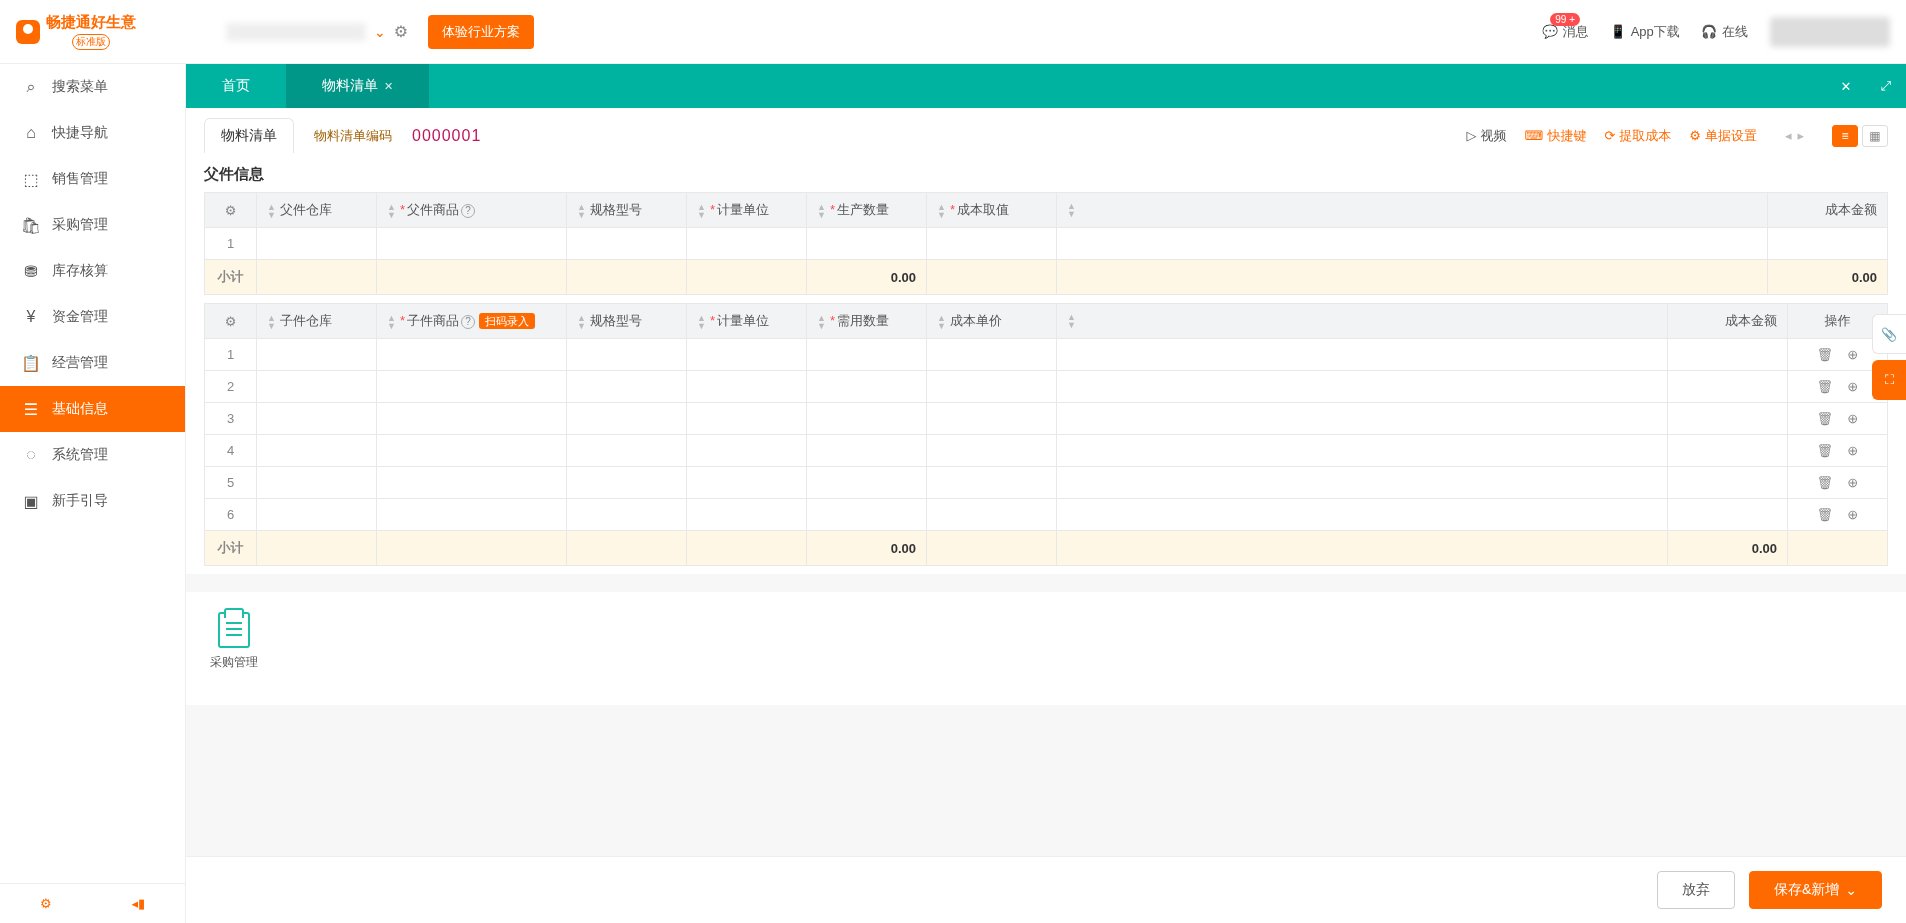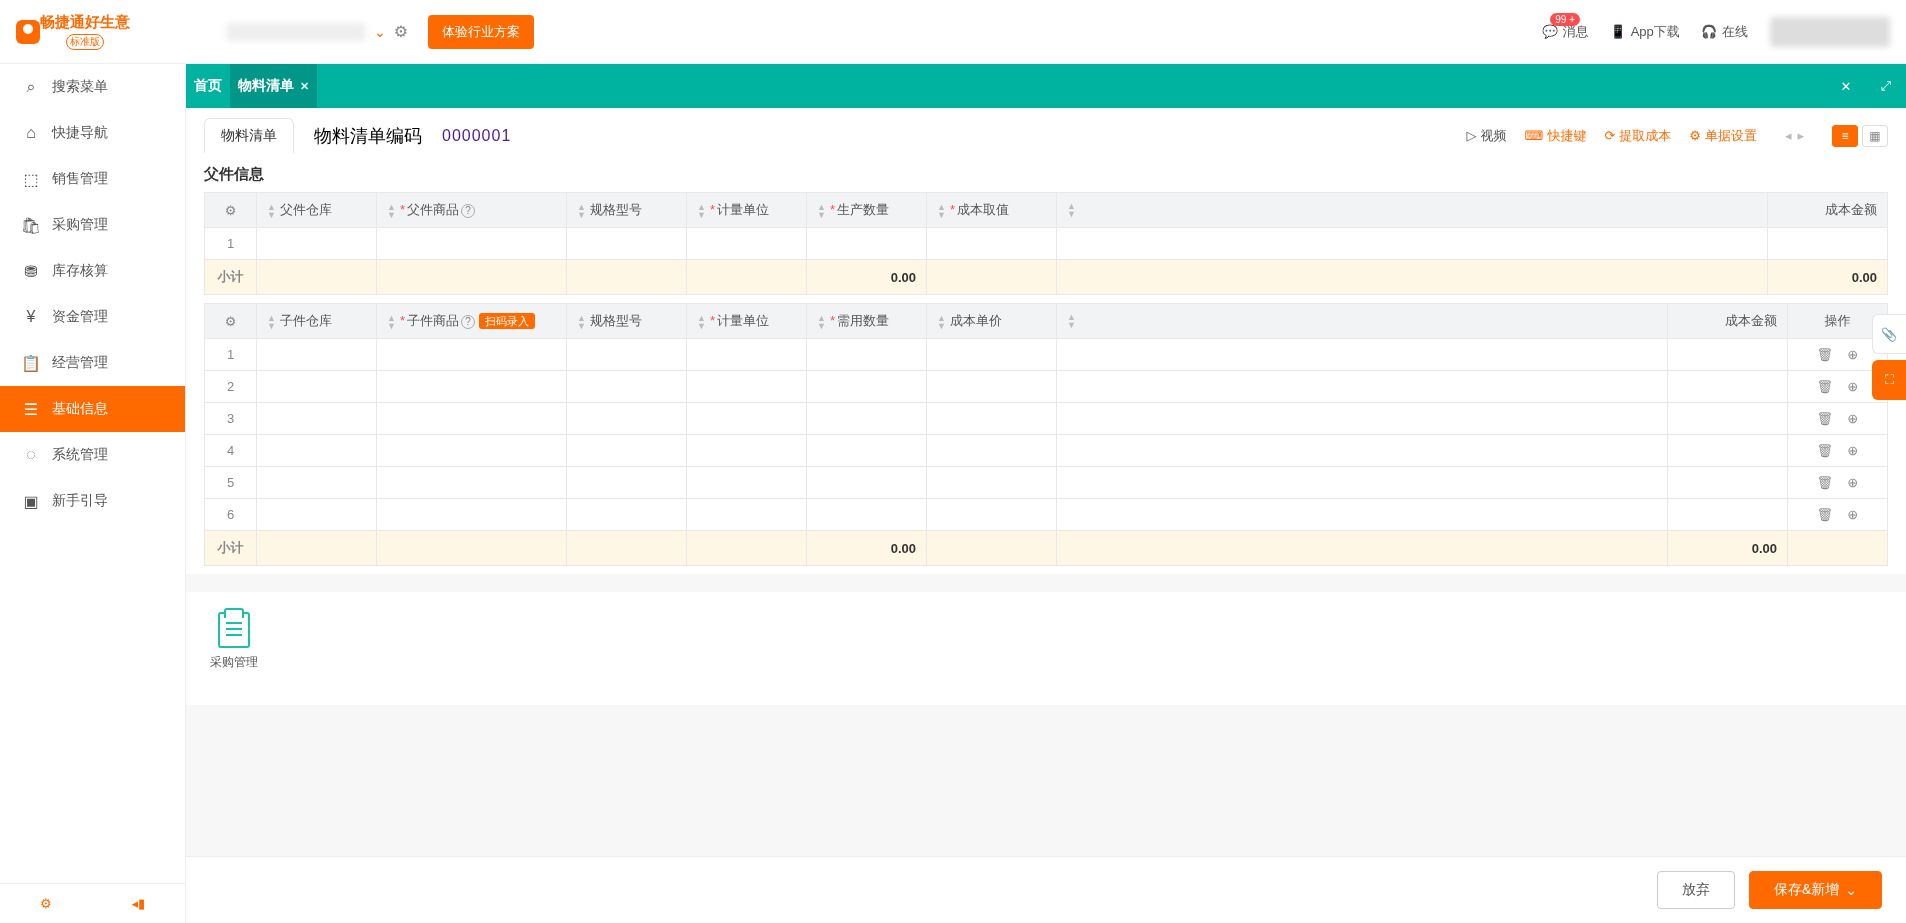--- a/index.html
+++ b/index.html
@@ -1,21 +1,21 @@
 <!DOCTYPE html>
 <html><head>
 <meta charset="utf-8">
 <style>
 * { box-sizing: border-box; margin: 0; padding: 0; }
 body { font-family: "Microsoft YaHei", Arial, sans-serif; font-size: 13px; color: #333; background: #f5f5f5; overflow: hidden; }
 .app { display: flex; flex-direction: column; height: 923px; width: 1906px; }
 
 
 .top-header { height: 64px; background: #fff; display: flex; align-items: center; padding: 0 16px; border-bottom: 1px solid #eee; }
-.logo-area { display: flex; align-items: center; width: 170px; }
+.logo-area { display: flex; align-items: center; gap: 6px; width: 170px; }
 .logo-icon { width: 24px; height: 24px; background: #ff6a00; border-radius: 6px; position: relative; }
 .logo-icon::before { content: ""; position: absolute; width: 10px; height: 10px; background: #fff; border-radius: 50%; top: 4px; left: 7px; }
 .logo-text { color: #ff6a00; font-weight: 600; font-size: 15px; }
 .logo-sub { font-size: 10px; color: #ff6a00; border: 1px solid #ff6a00; padding: 0 3px; border-radius: 8px; margin-top: 2px; }
 .logo-stack { display: flex; flex-direction: column; align-items: center; }
 .org-select { margin-left: 40px; display: flex; align-items: center; gap: 8px; color: #333; font-size: 14px; }
 .org-name { filter: blur(3px); background: #eee; width: 140px; height: 18px; border-radius: 3px; }
 .chev { color: #ff6a00; font-size: 14px; }
 .gear-top { color: #888; font-size: 16px; margin-left: 8px; }
 .btn-orange { background: #ff6a00; color: #fff; border: none; padding: 8px 14px; border-radius: 4px; margin-left: 20px; font-size: 13px; cursor: pointer; }
@@ -32,36 +32,36 @@
 .sidebar { width: 186px; background: #fff; display: flex; flex-direction: column; border-right: 1px solid #eee; }
 .side-item { display: flex; align-items: center; gap: 12px; padding: 14px 22px; color: #555; cursor: pointer; font-size: 14px; }
 .side-item.active { background: #ff6a00; color: #fff; }
 .side-icon { width: 18px; height: 18px; display: inline-flex; align-items: center; justify-content: center; font-size: 16px; }
 .side-spacer { flex: 1; }
 .side-footer { display: flex; align-items: center; justify-content: space-around; padding: 12px 0; border-top: 1px solid #eee; color: #ff6a00; }
 
 
 .main { flex: 1; display: flex; flex-direction: column; min-width: 0; background: #f7f7f7; position: relative; }
 .tabbar { height: 44px; background: #00b3a1; display: flex; align-items: stretch; color: #fff; }
-.tab { padding: 0 8px; display: flex; align-items: center; gap: 6px; cursor: pointer; font-size: 14px; font-weight: bold; }
+.tab { padding: 0 36px; display: flex; align-items: center; gap: 6px; cursor: pointer; font-size: 14px; }
 .tab.active { background: #009688; }
 .tab-close { font-size: 11px; opacity: .85; }
 .tabbar-spacer { flex: 1; }
 .tabbar-close { width: 40px; display: flex; align-items: center; justify-content: center; cursor: pointer; }
 .tabbar-expand { width: 40px; display: flex; align-items: center; justify-content: center; background: #00b3a1; cursor: pointer; }
 
 .content { flex: 1; overflow: auto; padding: 0 0 0 0; display: flex; flex-direction: column; }
 
 .card { background: #fff; margin: 0; }
 
 
 .page-head { display: flex; align-items: center; padding: 10px 18px 0 18px; background: #fff; gap: 20px; }
 .ph-tab { border: 1px solid #e5e5e5; border-bottom: none; padding: 8px 16px; border-radius: 6px 6px 0 0; font-size: 14px; color: #333; background: #fff; }
-.ph-code-label { color: #000000; font-size: 18px; }
-.ph-code-val { font-size: 16px; color: #4c1d95; letter-spacing: 1px; }
+.ph-code-label { color: #a16207; font-size: 13px; }
+.ph-code-val { font-size: 16px; color: #be185d; letter-spacing: 1px; }
 .ph-spacer { flex: 1; }
 .ph-links { display: flex; align-items: center; gap: 18px; font-size: 13px; color: #555; }
 .ph-link { display: flex; align-items: center; gap: 4px; cursor: pointer; }
 .ph-link.orange { color: #ff6a00; }
 .ph-nav { display: flex; align-items: center; gap: 6px; color: #bbb; margin-left: 10px; }
 .ph-viewtoggle { display: flex; gap: 4px; margin-left: 10px; }
 .vt { width: 26px; height: 22px; border: 1px solid #ddd; border-radius: 3px; display: flex; align-items: center; justify-content: center; font-size: 12px; color: #888; cursor: pointer; }
 .vt.active { background: #ff6a00; color: #fff; border-color: #ff6a00; }
 
 .section-title { padding: 12px 18px 8px; font-size: 15px; color: #333; background: #fff; font-weight: bold; }

